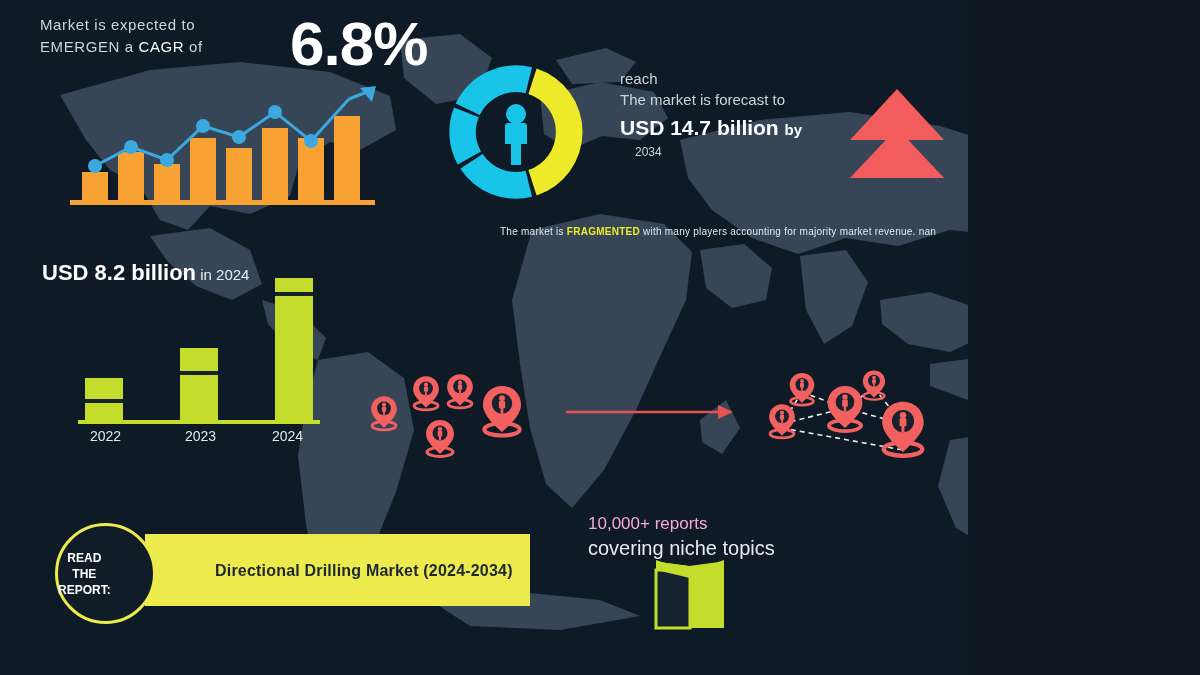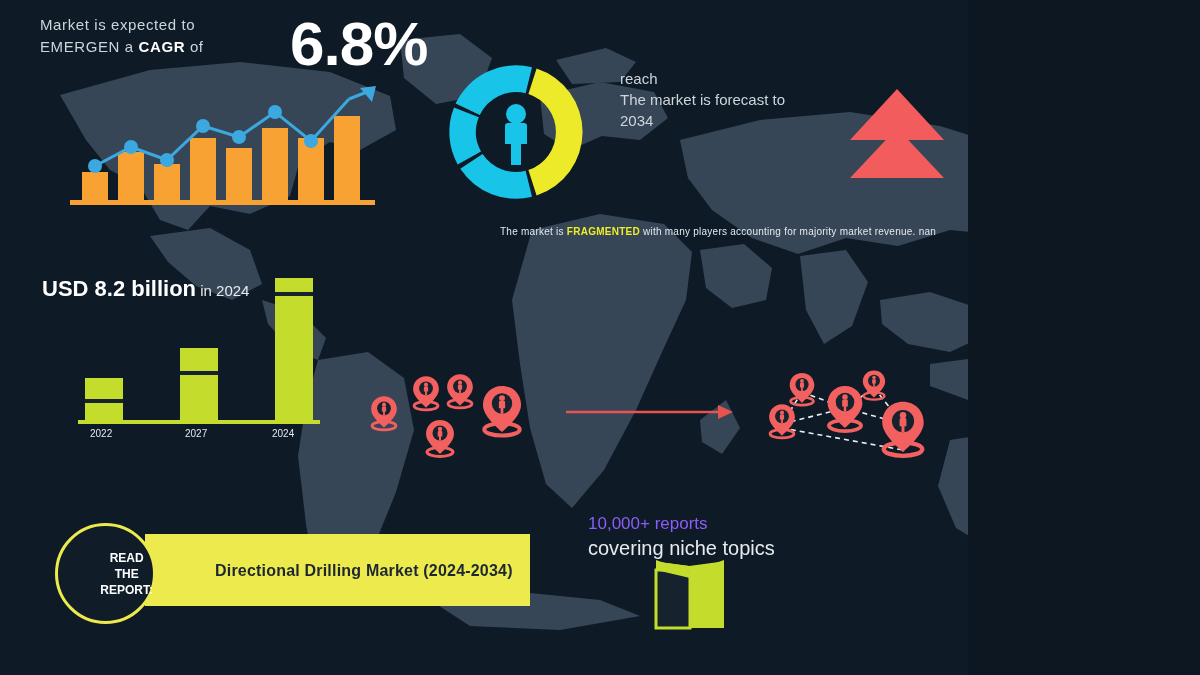--- a/index.html
+++ b/index.html
@@ -8,64 +8,64 @@
     position:relative;width:968px;height:675px;overflow:hidden;
     background:#0e1a26;
   }
   #worldmap{position:absolute;inset:0;width:1200px;height:675px;}
   .layer{position:absolute;inset:0;width:1200px;height:675px;}
 
   
   #cagr-block{position:absolute;left:40px;top:16px;width:360px;height:72px;}
   #cagr-line1{position:absolute;left:0;top:0;font-size:15px;letter-spacing:.6px;color:#cdd5db;}
   #cagr-line2{position:absolute;left:0;top:22px;font-size:15px;letter-spacing:.6px;color:#cdd5db;}
-  #cagr-line2 b{color:#ffffff;font-weight:700;}
+  #cagr-line2 b{color:#ffffff;font-weight:400;}
   #cagr-value{position:absolute;left:218px;top:-8px;font-size:62px;font-weight:700;color:#ffffff;letter-spacing:-1px;margin-left:32px;}
 
   
   #forecast-block{position:absolute;left:620px;top:68px;width:280px;}
   #forecast-l1{font-size:15px;color:#cdd5db;line-height:21px;}
   #forecast-l2{font-size:21px;font-weight:700;color:#ffffff;margin-top:5px;line-height:25px;}
   #forecast-l2 span.small{font-size:15px;font-weight:700;}
-  #forecast-l3{font-size:15px;color:#cdd5db;line-height:21px;}
+  #forecast-l3{font-size:12px;color:#cdd5db;line-height:21px;margin-left:15px;}
 
   
   #fragment-block{position:absolute;left:500px;top:220px;width:640px;font-size:10px;
       color:#e3e9ee;line-height:23px;letter-spacing:.25px;}
   #fragment-block .hl{color:#eded29;font-weight:700;}
 
   
   #valued-block{position:absolute;left:42px;top:256px;width:300px;}
   #valued-l1{font-size:14.5px;color:#cdd5db;letter-spacing:.4px;}
-  #valued-l2{margin-top:20px;font-size:22px;font-weight:700;color:#ffffff;}
+  #valued-l2{margin-top:4px;font-size:22px;font-weight:700;color:#ffffff;}
   #valued-l2 .sm{font-size:15px;font-weight:400;color:#e6ebef;}
   #valued-l2 .sm2{font-size:15px;font-weight:400;color:#e6ebef;}
 
   
   #read-report{position:absolute;left:55px;top:523px;width:475px;height:95px;}
   #report-bar{position:absolute;left:90px;top:11px;width:385px;height:72px;background:#ecea4c;}
   #report-title{position:absolute;left:160px;top:39px;font-size:16px;font-weight:700;color:#1d2732;letter-spacing:.2px;}
   #report-circle{position:absolute;left:0;top:0;width:95px;height:95px;border-radius:50%;
-      background:#101c28;border:3px solid #ecea4c;display:flex;align-items:center;justify-content:flex-end;}
+      background:#101c28;border:3px solid #ecea4c;display:flex;align-items:center;justify-content:flex-start;}
   #report-circle-label{font-size:12px;font-weight:700;color:#ffffff;text-align:center;line-height:16px;}
 
   
   #reports-block{position:absolute;left:588px;top:512px;width:230px;}
-  #reports-l1{font-size:17px;color:#8b5cf6;line-height:24px;}
+  #reports-l1{font-size:17px;color:#f9a8d4;line-height:24px;}
   #reports-l2{font-size:20px;color:#e6ebef;line-height:24px;}
 
   
   #logo-block{position:absolute;left:1020px;top:533px;width:165px;height:110px;}
   #logo-mark{position:absolute;left:45px;top:0;width:58px;height:58px;border:3px solid #ffffff;}
   #logo-accent{position:absolute;left:84px;top:39px;width:22px;height:22px;background:#2fb4d4;}
   #logo-name{position:absolute;left:0;top:66px;width:165px;text-align:center;font-size:27px;font-weight:700;color:#ffffff;letter-spacing:.5px;}
   #logo-sub{position:absolute;left:0;top:97px;width:165px;text-align:center;font-size:11px;font-weight:400;color:#3fc0dd;letter-spacing:5.5px;}
 
   
-  .yearlabel{position:absolute;font-size:10px;color:#e2e8ed;}
+  .yearlabel{position:absolute;font-size:14px;color:#e2e8ed;}
 </style>
 </head>
 <body>
 
 <div id="infographic">
 
   <svg id="worldmap" viewBox="0 0 1200 675" preserveAspectRatio="none">
     <rect x="0" y="0" width="1200" height="675" fill="#0e1a26"></rect>
     <g fill="#39495a" opacity="0.95">
 
@@ -160,20 +160,21 @@
         <circle cx="0" cy="-18" r="10"></circle>
         <path d="M -11,-6 Q -11,-9 -8,-9 L 8,-9 Q 11,-9 11,-6 L 11,12 L 5,12 L 5,33
                  L -5,33 L -5,12 L -11,12 Z"></path>
       </g>
     </g>
   </svg>
 
   <div id="forecast-block">
     <div id="forecast-l1" style="font-size:15px;color:#cdd5db;">reach</div>
     <div id="forecast-l1">The market is forecast to</div>
+    <div id="forecast-l2"><span>USD 14.7 billion</span> <span class="small">by</span></div>
     <div id="forecast-l3">2034</div>
   </div>
 
   <svg class="layer" viewBox="0 0 1200 675">
     <path d="M897,89 L944,140 L850,140 Z" fill="#f25c5c"></path>
     <path d="M897,128 L944,178 L850,178 Z" fill="#f25c5c"></path>
   </svg>
 
   <div id="fragment-block"><span>The market is </span><span class="hl">FRAGMENTED</span><span> with many players accounting for majority market revenue. nan</span></div>
 
@@ -186,21 +187,21 @@
       <rect x="85" y="378" width="38" height="42" fill="#c4dd2c"></rect>
       <rect x="85" y="399" width="38" height="4" fill="#16222e"></rect>
       <rect x="180" y="348" width="38" height="72" fill="#c4dd2c"></rect>
       <rect x="180" y="371" width="38" height="4" fill="#16222e"></rect>
       <rect x="275" y="278" width="38" height="142" fill="#c4dd2c"></rect>
       <rect x="275" y="292" width="38" height="4" fill="#16222e"></rect>
     </g>
     <rect x="78" y="420" width="242" height="4" fill="#c4dd2c"></rect>
   </svg>
   <div class="yearlabel" style="left:90px;top:428px;">2022</div>
-  <div class="yearlabel" style="left:185px;top:428px;">2027</div>
+  <div class="yearlabel" style="left:185px;top:428px;">2023</div>
   <div class="yearlabel" style="left:272px;top:428px;">2024</div>
 
   <svg class="layer" viewBox="0 0 1200 675">
     <defs>
       <g id="pin">
         <ellipse cx="0" cy="30" rx="26" ry="9" fill="none" stroke="#f2605f" stroke-width="6"></ellipse>
         <path d="M0,-34 C-16,-34 -28,-22 -28,-6 C-28,10 -8,26 0,34 C8,26 28,10 28,-6
                  C28,-22 16,-34 0,-34 Z" fill="#f2605f"></path>
         <circle cx="0" cy="-8" r="15" fill="#16222e"></circle>
         <circle cx="0" cy="-16" r="4.4" fill="#f2605f"></circle>

